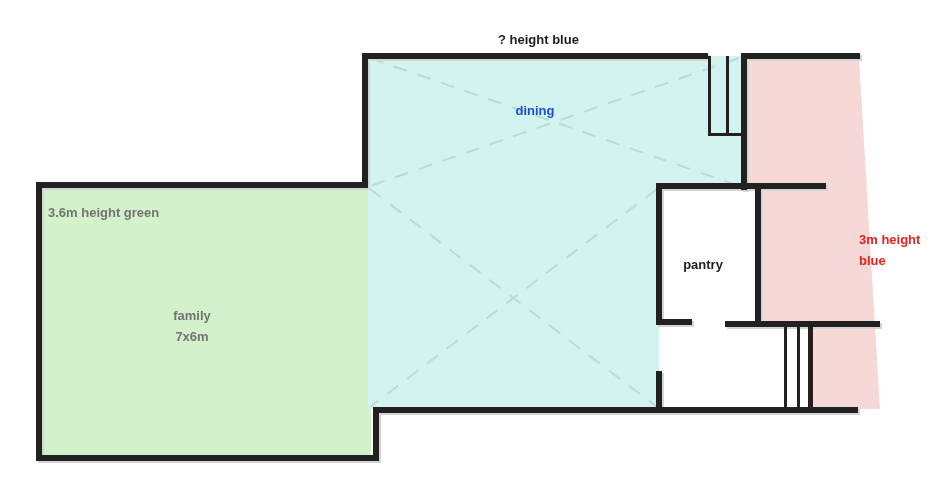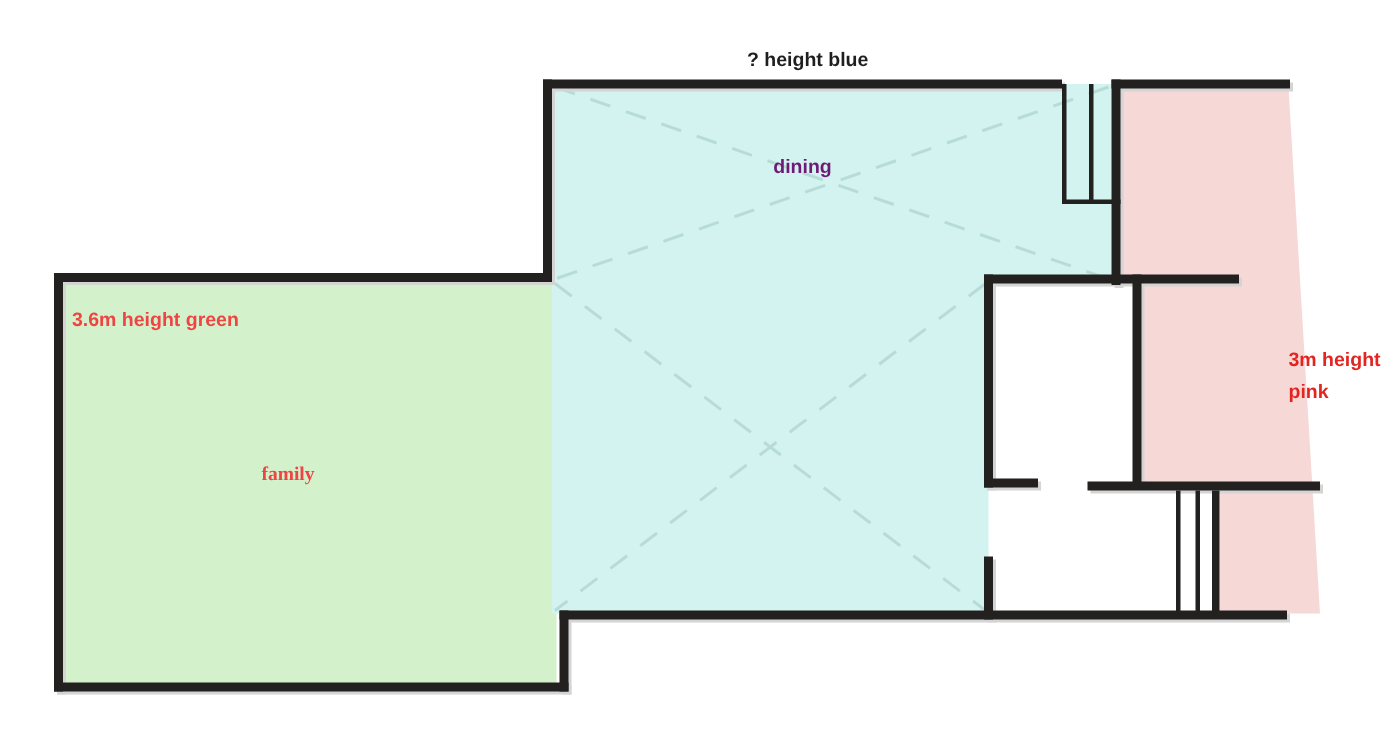--- a/index.html
+++ b/index.html
@@ -13,22 +13,22 @@
   #plan-svg{position:absolute;left:0;top:0;}
   .walls{filter:drop-shadow(2px 2px 0 #d4d4d4);}
   .lbl{
     position:absolute;
     font-size:13px;
     font-weight:600;
     line-height:21px;
     white-space:nowrap;
   }
   .lbl.center{text-align:center;white-space:normal;}
-  .green-text{color:#ef4444;}
-  .teal-text{color:#701a75;}
+  .green-text{color:#737373;}
+  .teal-text{color:#1d4ed8;}
   .red-text{color:#e32421;}
   .black-text{color:#1f1f1f;}
 </style>
 </head>
 <body>
 
 <div id="stage">
 
   <svg id="plan-svg" width="933" height="504" viewBox="0 0 933 504">
 
@@ -75,23 +75,25 @@
 
   <div class="lbl black-text" style="left:498px;top:29px;">? height blue</div>
 
   <div class="lbl green-text" style="left:48px;top:202px;">3.6m height green</div>
 
   <div class="lbl center teal-text" style="left:470px;top:100px;width:130px;">
     <div>dining</div>
   </div>
 
 
-  <div class="lbl center green-text" style="left:127px;top:305px;width:130px;font-family:Liberation Serif, serif;">
+  <div class="lbl center green-text" style="left:127px;top:305px;width:130px;">
     <div>family</div>
+    <div>7x6m</div>
   </div>
 
+  <div class="lbl center black-text" style="left:643px;top:254px;width:120px;">pantry</div>
 
   <div class="lbl red-text" style="left:827px;top:229px;margin-left:32px;">
     <div>3m height</div>
-    <div>pink</div>
+    <div>blue</div>
   </div>
 
 </div>
 
 </body></html>

